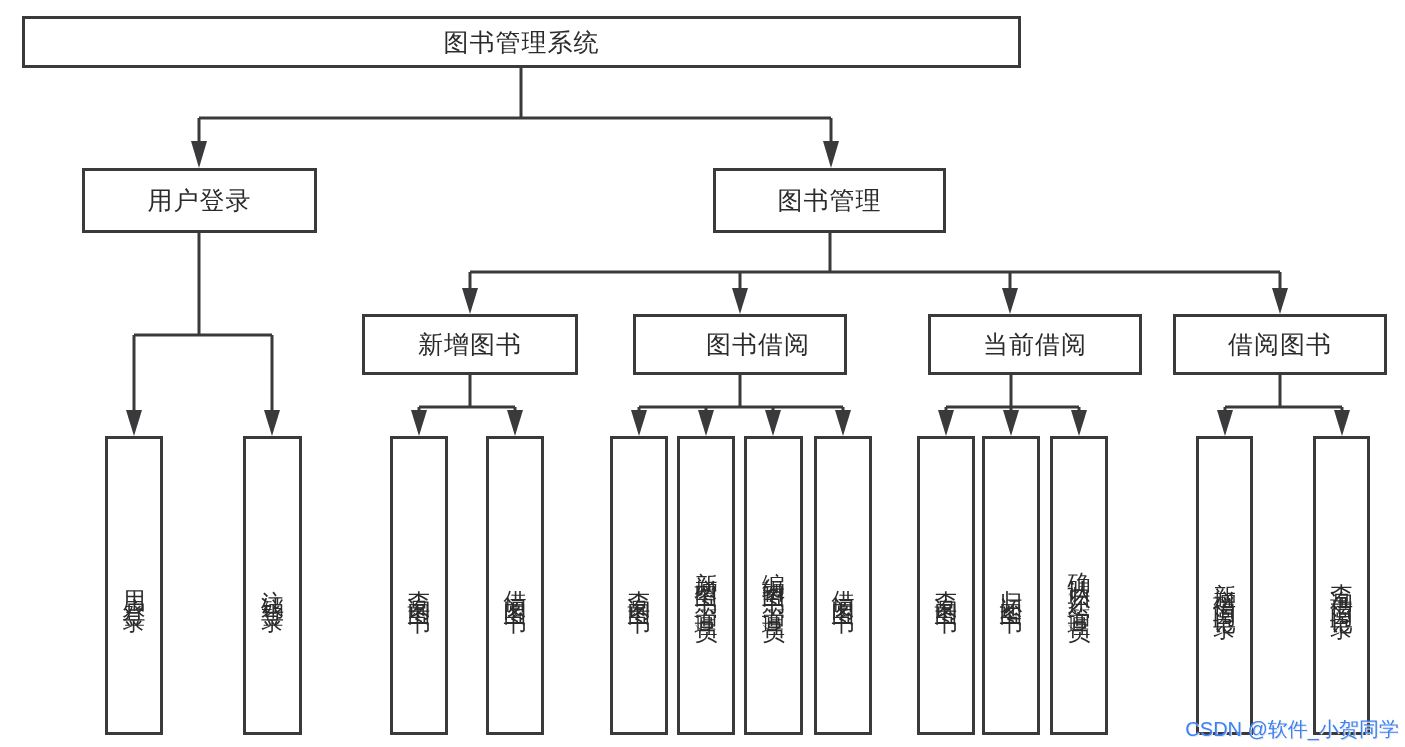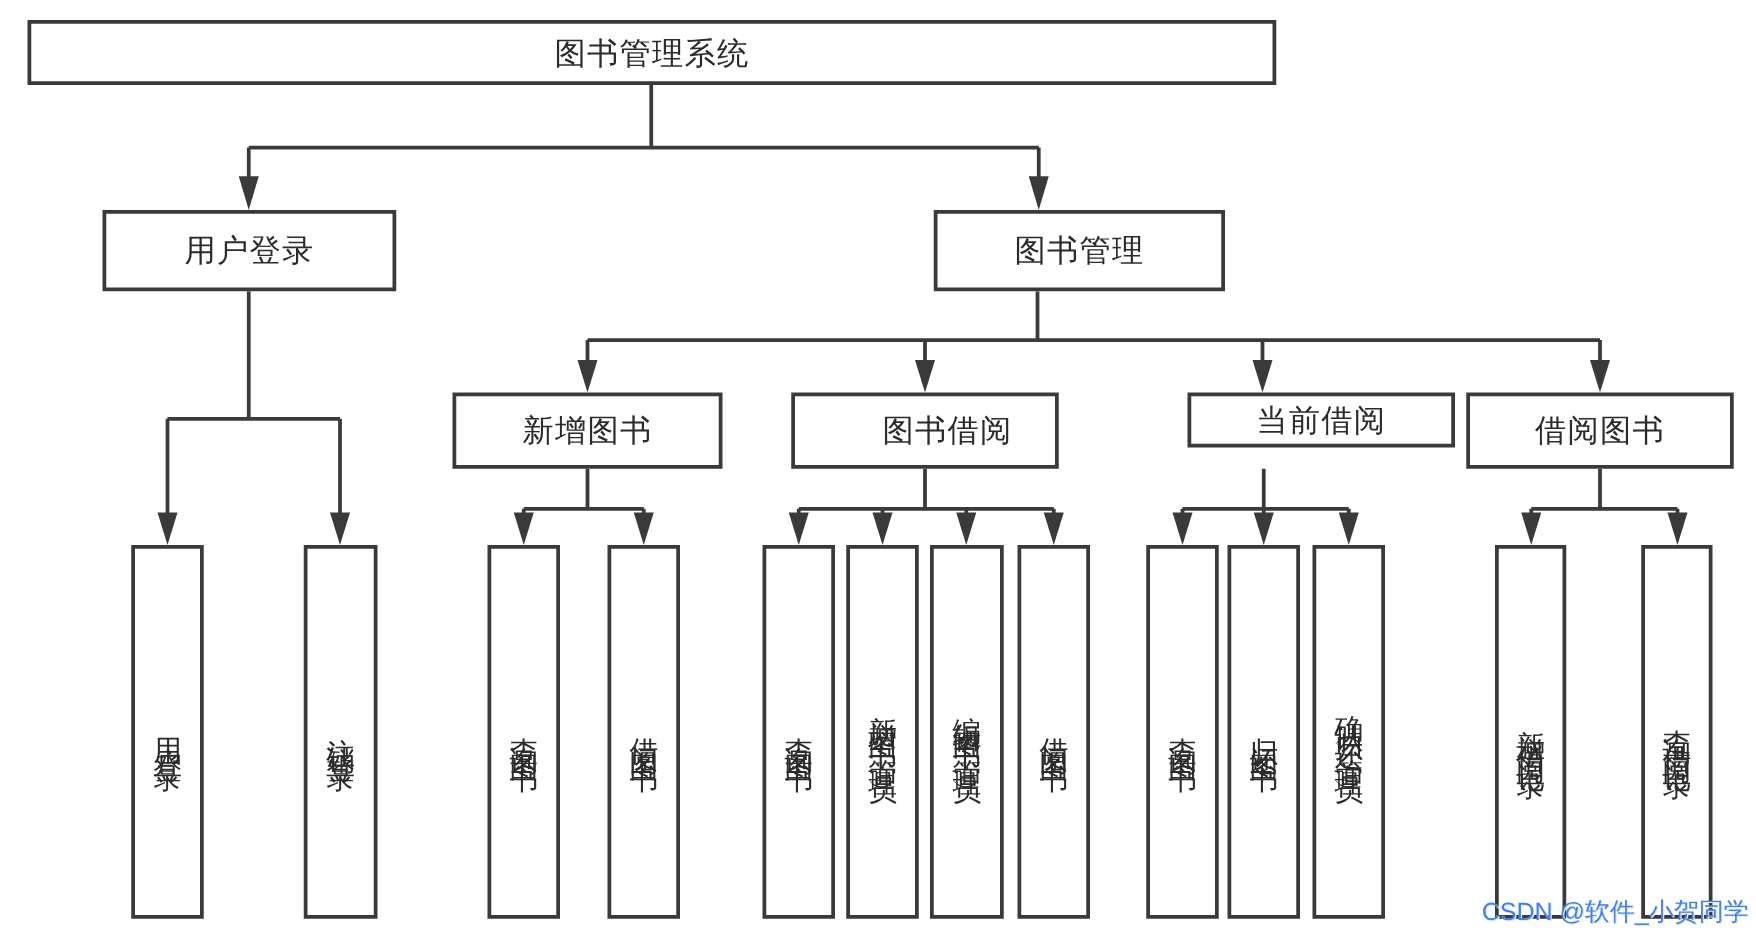--- a/index.html
+++ b/index.html
@@ -105,31 +105,31 @@
     </g>
   </svg>
 
   <div class="box h" style="left:22px;top:16px;width:999px;height:52px;">
     <span>图书管理系统</span>
   </div>
 
   <div class="box h" style="left:82px;top:168px;width:235px;height:65px;">
     <span>用户登录</span>
   </div>
-  <div class="box h" style="left:713px;top:168px;width:233px;height:65px;margin-left:34px;">
+  <div class="box h" style="left:713px;top:168px;width:233px;height:65px;">
     <span>图书管理</span>
   </div>
 
   <div class="box h" style="left:362px;top:314px;width:216px;height:61px;">
     <span>新增图书</span>
   </div>
   <div class="box h" style="left:633px;top:314px;width:214px;height:61px;padding-left:36px;">
     <span>图书借阅</span>
   </div>
-  <div class="box h" style="left:950px;top:314px;width:214px;height:44px;">
+  <div class="box h" style="left:928px;top:314px;width:214px;height:61px;">
     <span>当前借阅</span>
   </div>
   <div class="box h" style="left:1173px;top:314px;width:214px;height:61px;">
     <span>借阅图书</span>
   </div>
 
   <div class="box v" style="left:105px;top:436px;width:58px;height:299px;">
     <span class="vtext">用户登录</span>
   </div>
   <div class="box v" style="left:243px;top:436px;width:59px;height:299px;">

